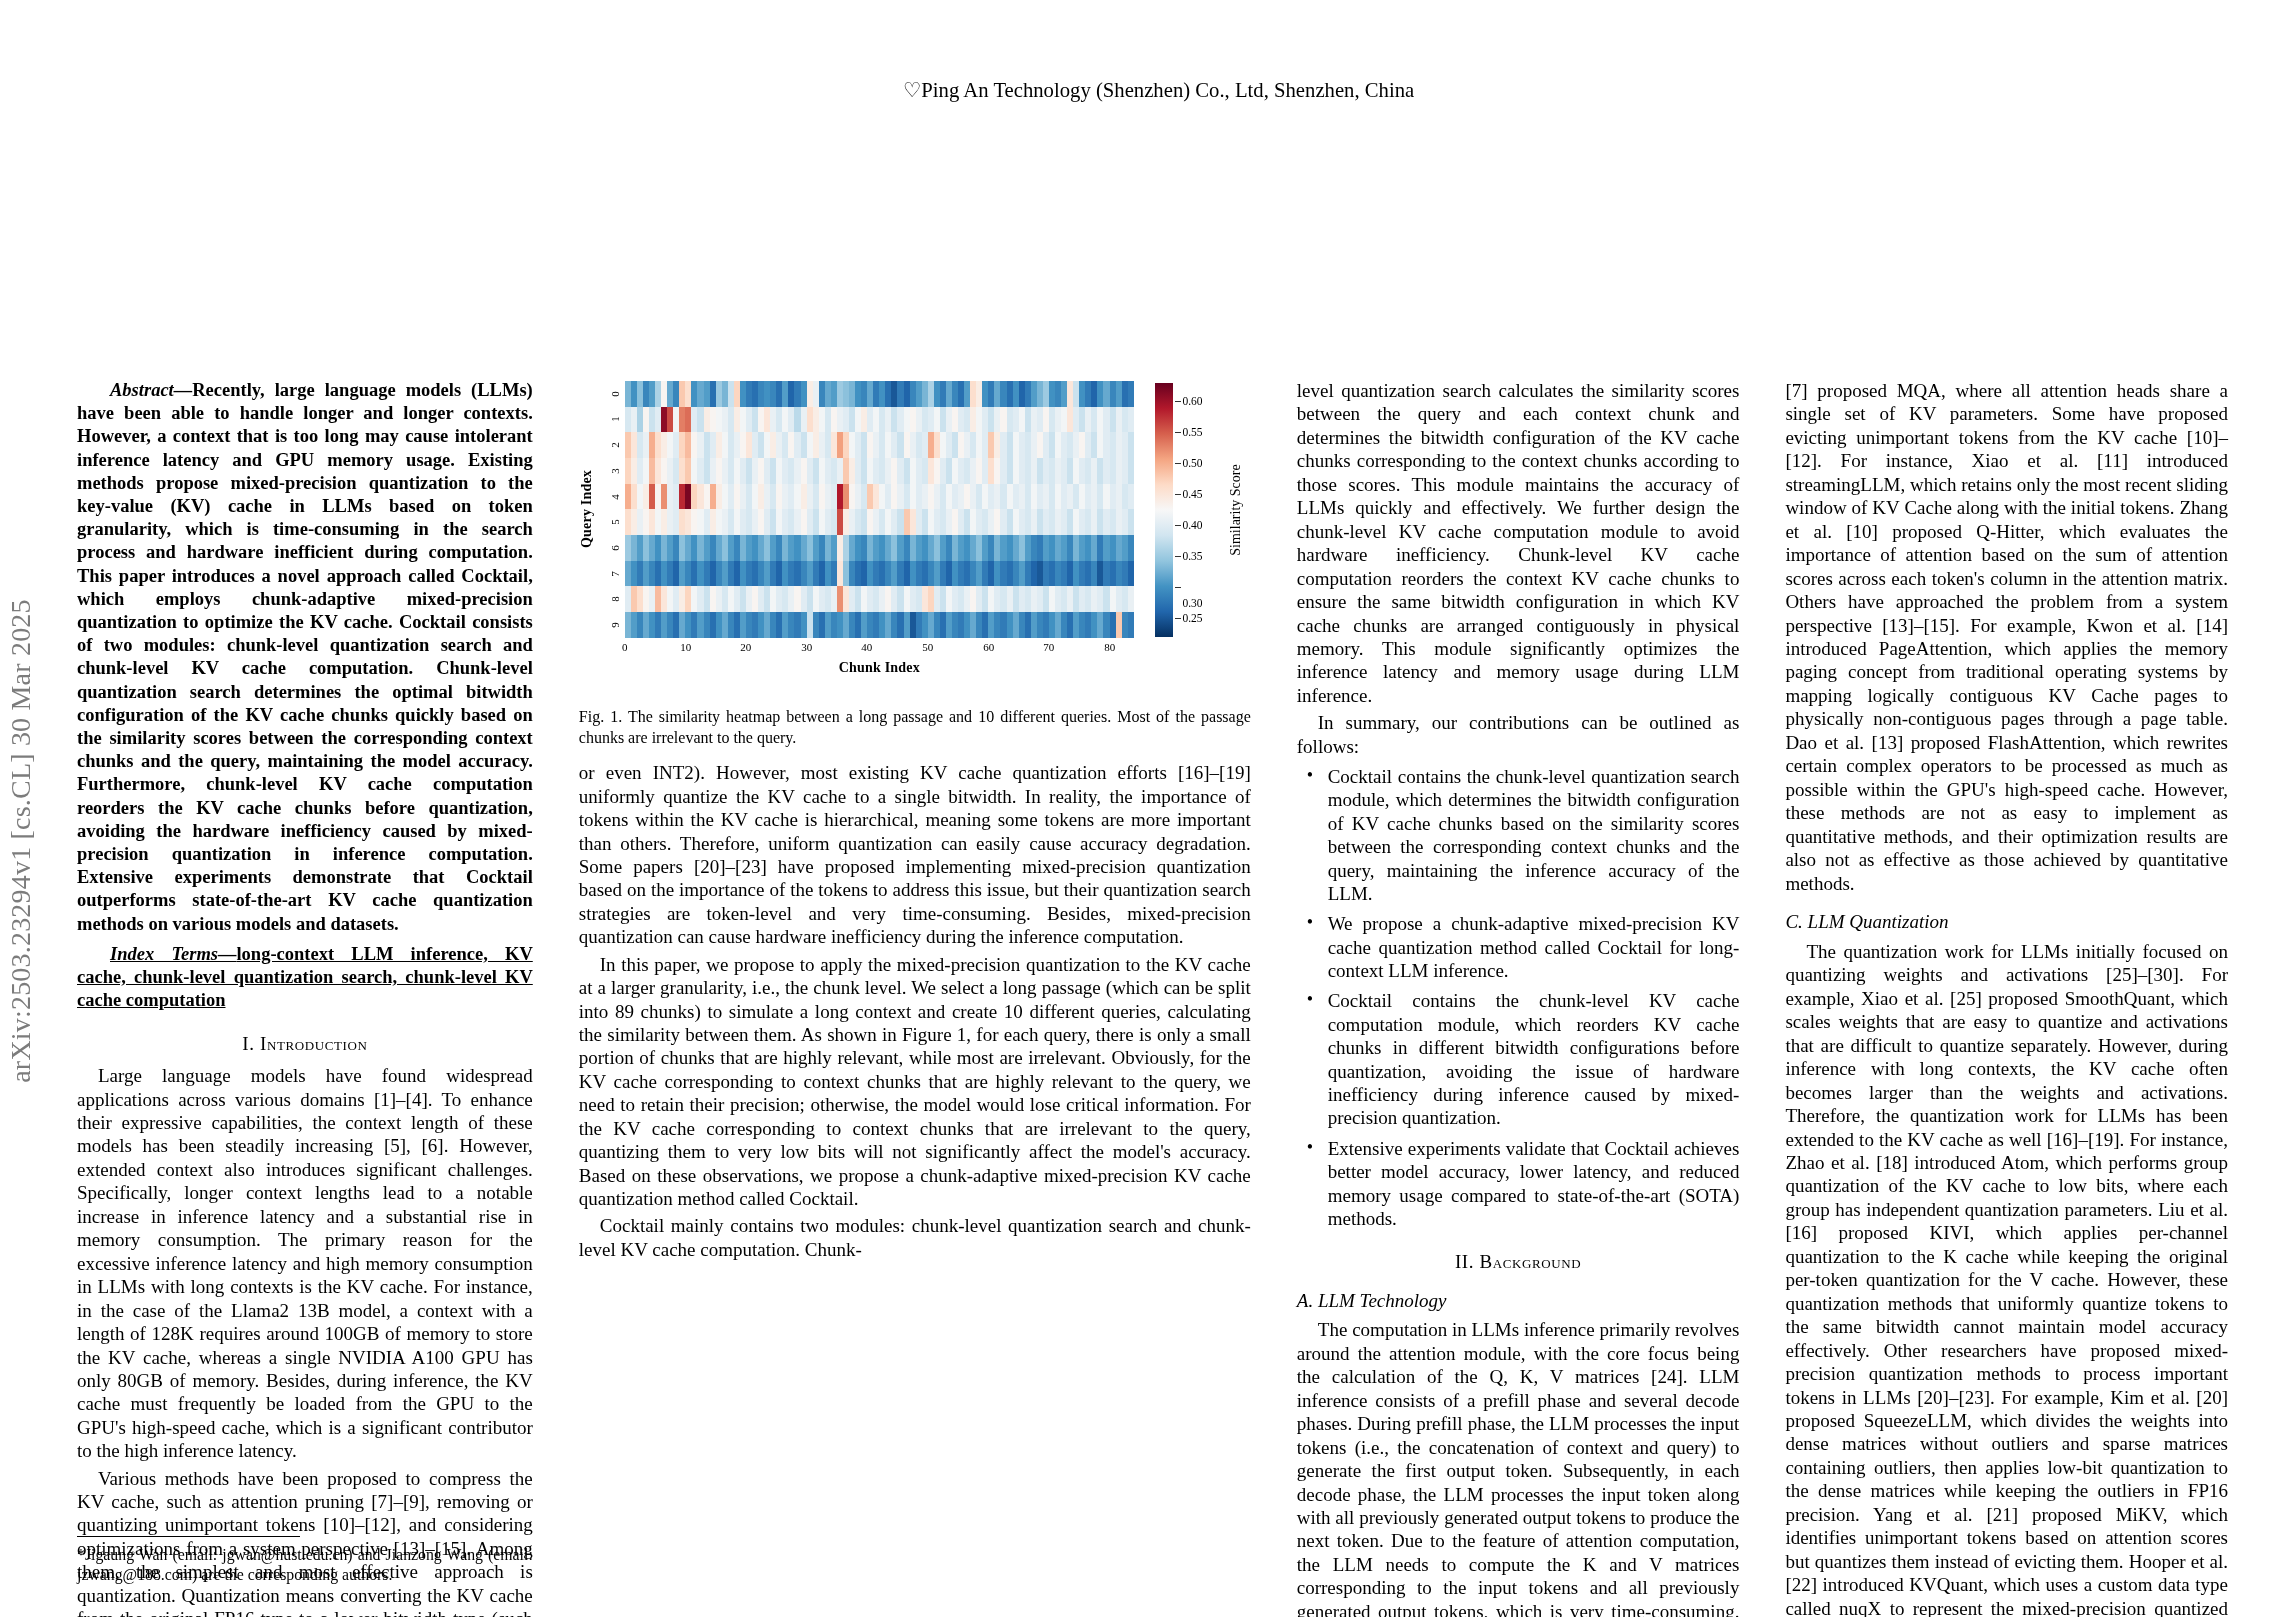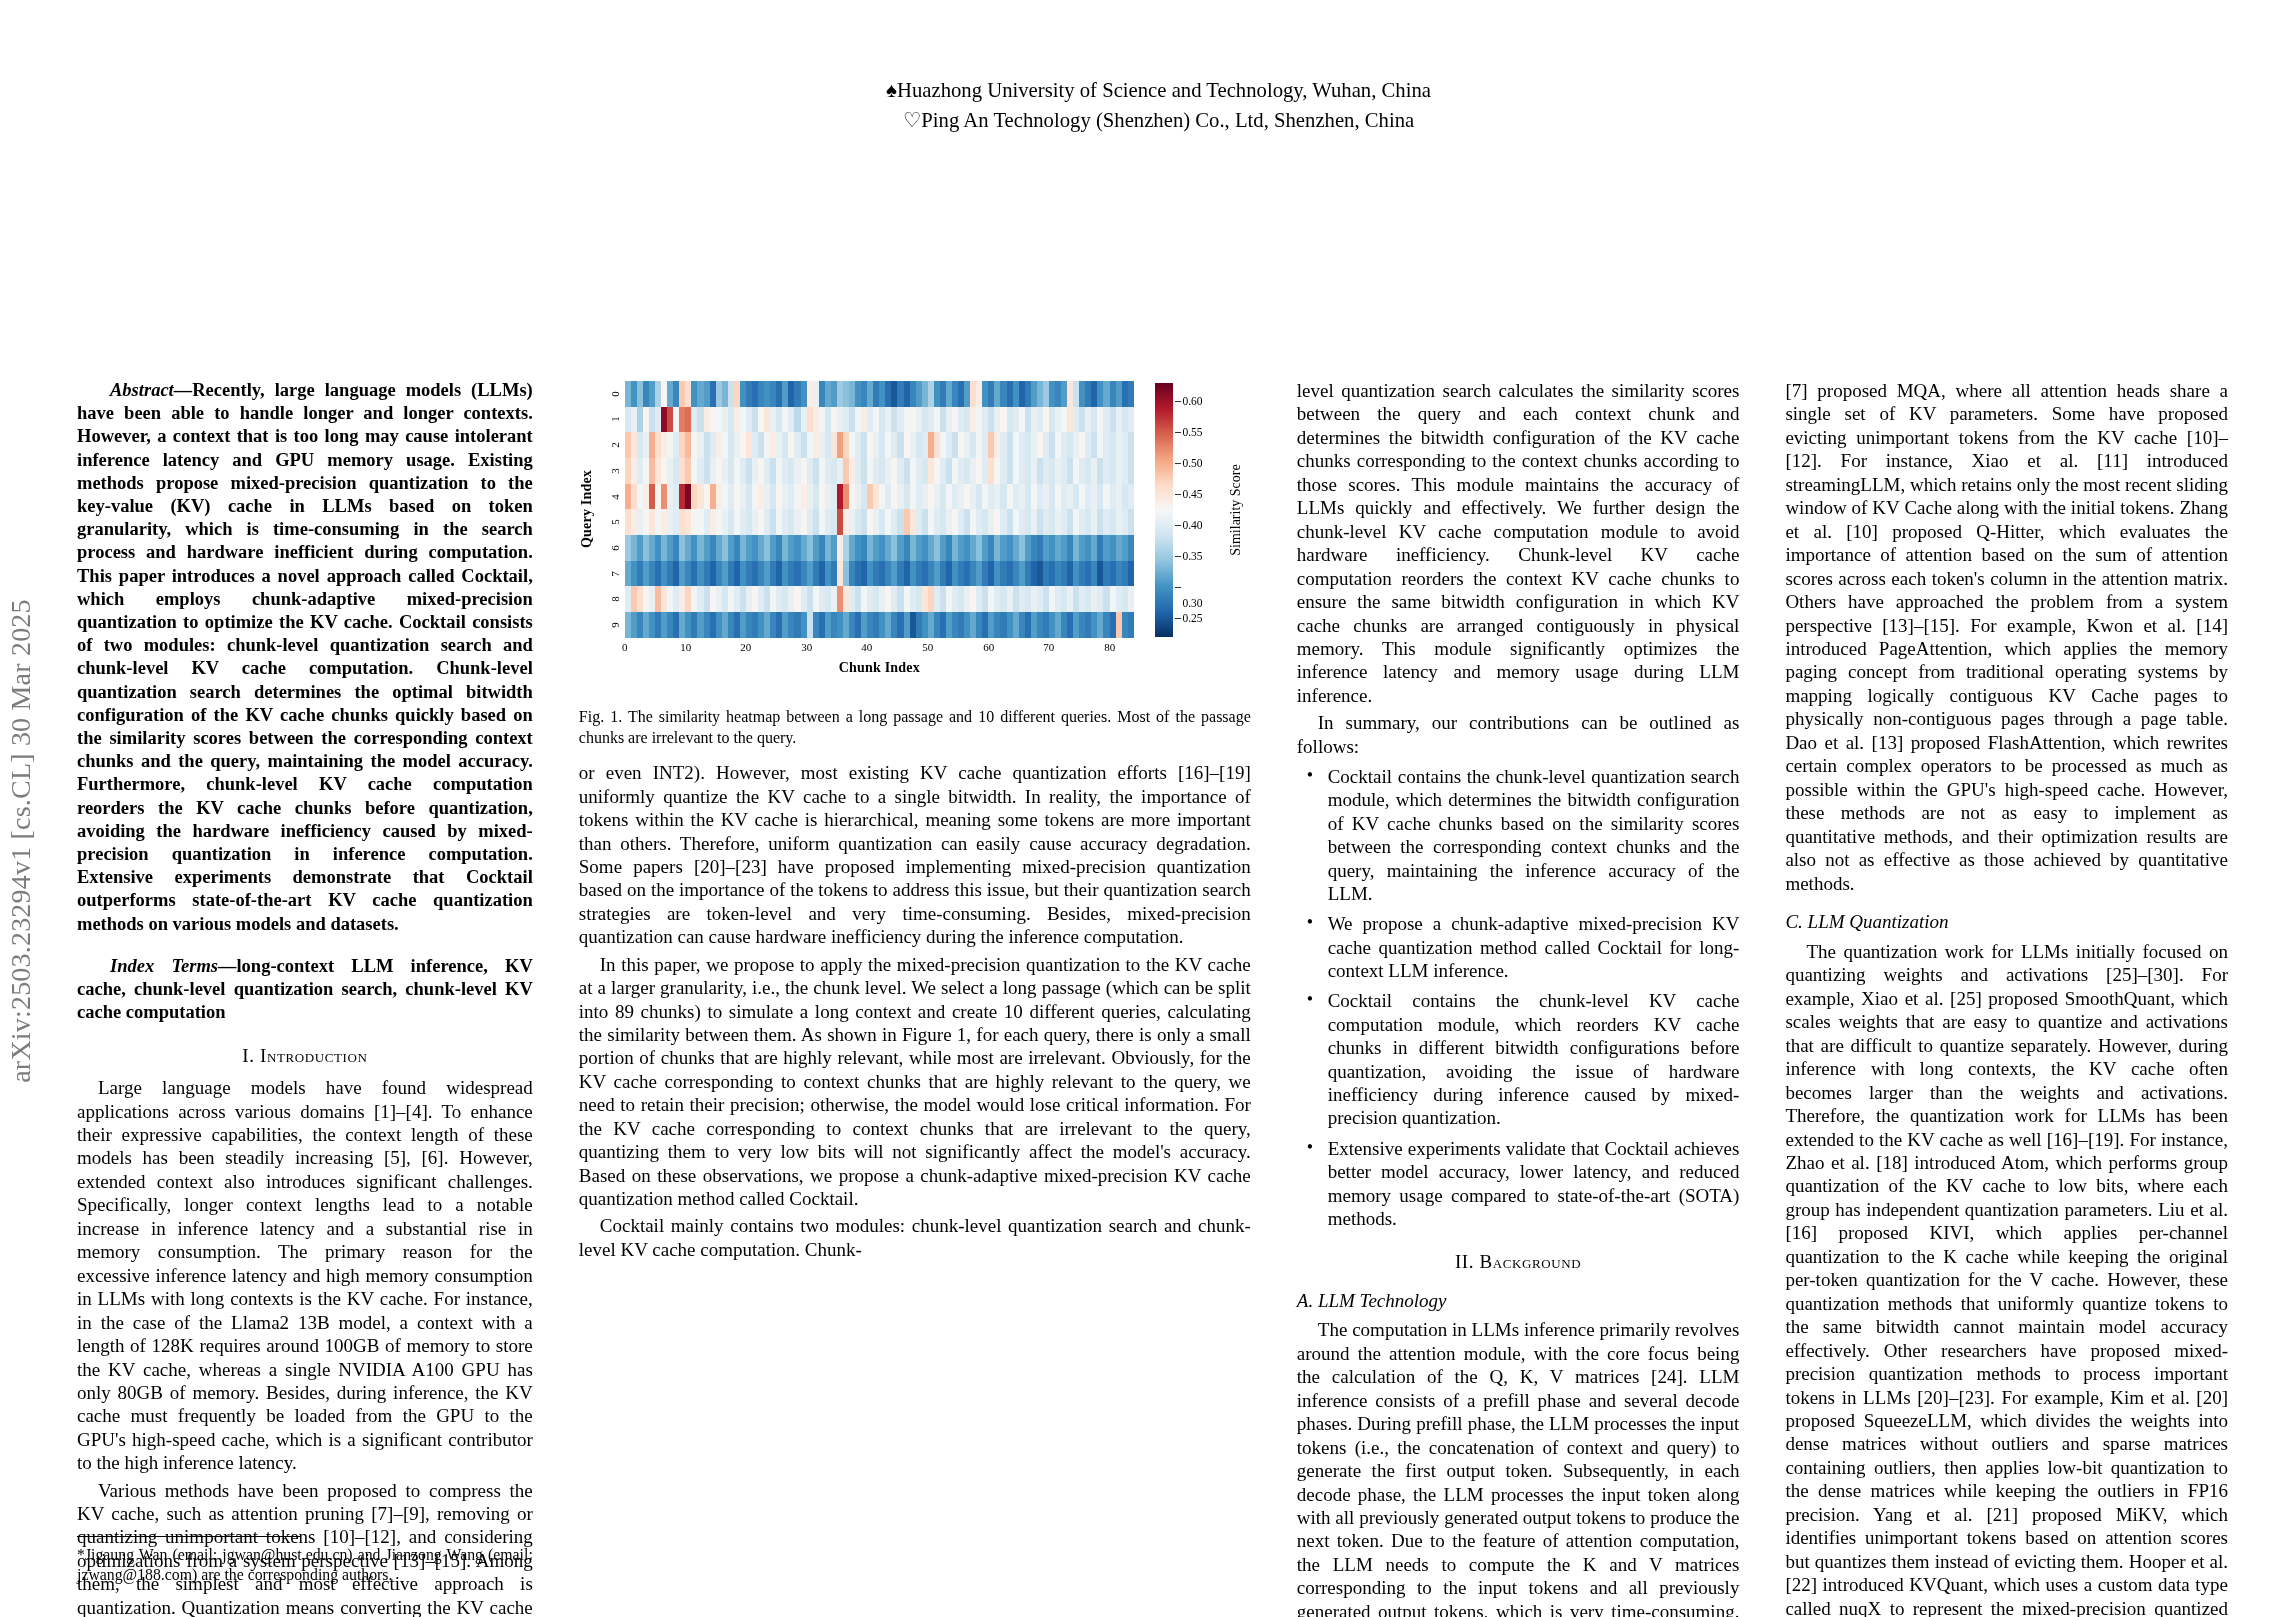--- a/index.html
+++ b/index.html
@@ -77,21 +77,22 @@
     font-size: 18.5px;
     line-height: 1.255;
     text-indent: 33px;
   }
   p.abs .lead { font-style: italic; font-weight: bold; }
   p.idx {
     font-weight: bold;
     font-size: 18.5px;
     line-height: 1.255;
     text-indent: 33px;
-    margin-top: 19px;
+    margin-top: 7px;
+    text-decoration: underline;
   }
   p.idx .lead { font-style: italic; font-weight: bold; }
   h2.sec {
     text-align:center;
     font-size: 19px;
     font-weight: 400;
     font-variant: small-caps;
     letter-spacing: 0.6px;
     margin: 21px 0 8.6px 0;
   }
@@ -248,21 +249,20 @@
 </head>
 <body>
 
 <div class="page">
 
   <div class="arxiv-stamp">
     <span>arXiv:2503.23294v1  [cs.CL]  30 Mar 2025</span>
   </div>
 
   <div class="title-block">
-    <div class="affil">♠Huazhong University of Science and Technology, Wuhan, China</div>
     <div class="affil">♡Ping An Technology (Shenzhen) Co., Ltd, Shenzhen, China</div>
   </div>
 
   <div class="columns">
 
     <div class="col c1">
       <p class="abs"><span class="lead">Abstract—</span><span>Recently, large language models (LLMs) have been able to handle longer and longer contexts. However, a context that is too long may cause intolerant inference latency and GPU memory usage. Existing methods propose mixed-precision quantization to the key-value (KV) cache in LLMs based on token granularity, which is time-consuming in the search process and hardware inefficient during computation. This paper introduces a novel approach called Cocktail, which employs chunk-adaptive mixed-precision quantization to optimize the KV cache. Cocktail consists of two modules: chunk-level quantization search and chunk-level KV cache computation. Chunk-level quantization search determines the optimal bitwidth configuration of the KV cache chunks quickly based on the similarity scores between the corresponding context chunks and the query, maintaining the model accuracy. Furthermore, chunk-level KV cache computation reorders the KV cache chunks before quantization, avoiding the hardware inefficiency caused by mixed-precision quantization in inference computation. Extensive experiments demonstrate that Cocktail outperforms state-of-the-art KV cache quantization methods on various models and datasets.</span></p>
 
       <p class="idx"><span class="lead">Index Terms—</span><span>long-context LLM inference, KV cache, chunk-level quantization search, chunk-level KV cache computation</span></p>
 

